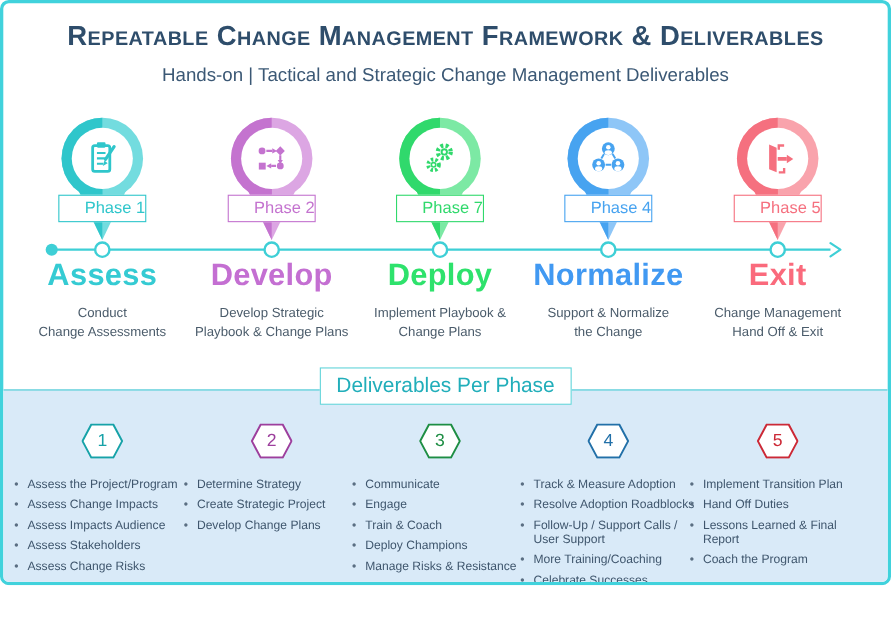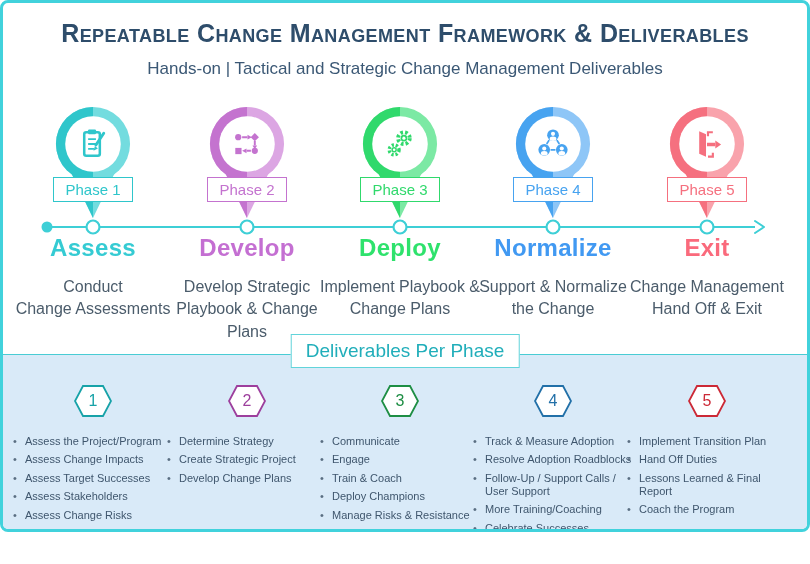--- a/index.html
+++ b/index.html
@@ -31,33 +31,33 @@
   .c4 { --cx:550px; } .c5 { --cx:704px; }
   
   .pin-wrap { position:absolute; top:102px; left:calc(var(--cx) - 39px); z-index:1; }
   .pin-main { fill:var(--main); }
   .pin-light { fill:var(--light); }
   .icon-stroke { stroke:var(--main); fill:none; }
   .icon-fill { fill:var(--main); }
   .phase-label {
     position:absolute; top:174px; left:calc(var(--cx) - 40px); width:80px;
     z-index:3; background:#fff; border:1.5px solid var(--main);
-    color:var(--main); text-align:center; font-size:15px; padding:3px 0;
+    color:var(--main); text-align:right; font-size:15px; padding:3px 0;
   }
   
   .timeline { position:absolute; top:211px; left:0; z-index:0; }
   
   .phase-name {
     position:absolute; top:231px; left:calc(var(--cx) - 85px); width:170px;
-    text-align:center; font-size:24px; font-weight:700; color:var(--name);
+    text-align:center; font-size:28px; font-weight:700; color:var(--name);
     letter-spacing:.3px;
   }
   .phase-desc {
     position:absolute; top:273px; left:calc(var(--cx) - 85px); width:170px;
-    text-align:center; font-size:16px; line-height:1.4; color:#4b5c6b;
+    text-align:center; font-size:12px; line-height:1.4; color:#4b5c6b;
   }
   .phase-desc span { display:block; }
   
   .deliv-box {
     position:absolute; top:331px; left:50%; transform:translateX(-50%);
     z-index:5; background:#fff; border:1.5px solid #62d4da;
     color:#21aeba; font-size:19px; font-weight:400;
     padding:5px 14px; white-space:nowrap;
   }
   
@@ -225,21 +225,21 @@
         <path class="icon-stroke" d="M21,12 v-4 h5" stroke-width="2.2"></path>
         <path class="icon-stroke" d="M26,29 v4 h-5" stroke-width="2.2"></path>
         <line class="icon-stroke" x1="20" y1="20.5" x2="28.5" y2="20.5" stroke-width="3.6"></line>
         <polygon class="icon-fill" points="28.5,16.5 34.5,20.5 28.5,24.5"></polygon>
       </g>
     </svg>
   </div>
 
   <div class="phase-label ph1 c1">Phase 1</div>
   <div class="phase-label ph2 c2">Phase 2</div>
-  <div class="phase-label ph3 c3">Phase 3</div>
+  <div class="phase-label ph3 c3">Phase 7</div>
   <div class="phase-label ph4 c4">Phase 4</div>
   <div class="phase-label ph5 c5">Phase 5</div>
 
   <svg class="timeline" width="804" height="26" viewBox="0 0 804 26">
     <line x1="40" y1="13" x2="752" y2="13" stroke="#3ecfd6" stroke-width="2"></line>
     <circle cx="44" cy="13" r="5.5" fill="#3ecfd6"></circle>
     <path d="M752,7 L761,13 L752,19" fill="none" stroke="#3ecfd6" stroke-width="2" stroke-linecap="round" stroke-linejoin="round"></path>
     <circle cx="90" cy="13" r="6.5" fill="#fff" stroke="#3ecfd6" stroke-width="2.2"></circle>
     <circle cx="244" cy="13" r="6.5" fill="#fff" stroke="#3ecfd6" stroke-width="2.2"></circle>
     <circle cx="397" cy="13" r="6.5" fill="#fff" stroke="#3ecfd6" stroke-width="2.2"></circle>
@@ -305,21 +305,21 @@
     <div class="hex-wrap ph5 c5">
       <svg width="38" height="32" viewBox="0 0 38 32">
           <polygon points="9,1 29,1 37,16 29,31 9,31 1,16" fill="#fff" stroke="#cc2936" stroke-width="1.8"></polygon>
         </svg>
       <span class="hex-num">5</span>
     </div>
 
     <ul class="deliv-list c1">
       <li>Assess the Project/Program</li>
       <li>Assess Change Impacts</li>
-      <li>Assess Target Successes</li>
+      <li>Assess Impacts Audience</li>
       <li>Assess Stakeholders</li>
       <li>Assess Change Risks</li>
     </ul>
     <ul class="deliv-list c2">
       <li>Determine Strategy</li>
       <li>Create Strategic Project</li>
       <li>Develop Change Plans</li>
     </ul>
     <ul class="deliv-list c3">
       <li>Communicate</li>

